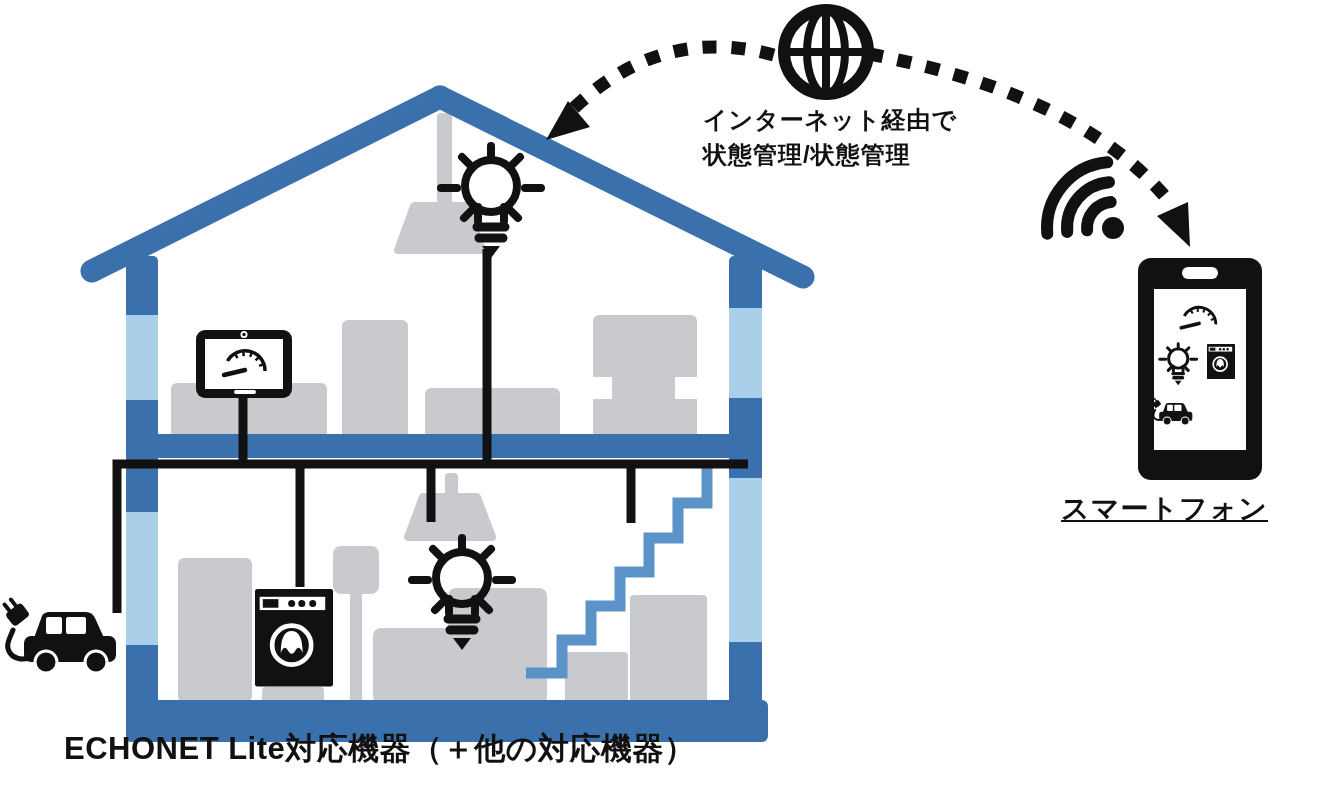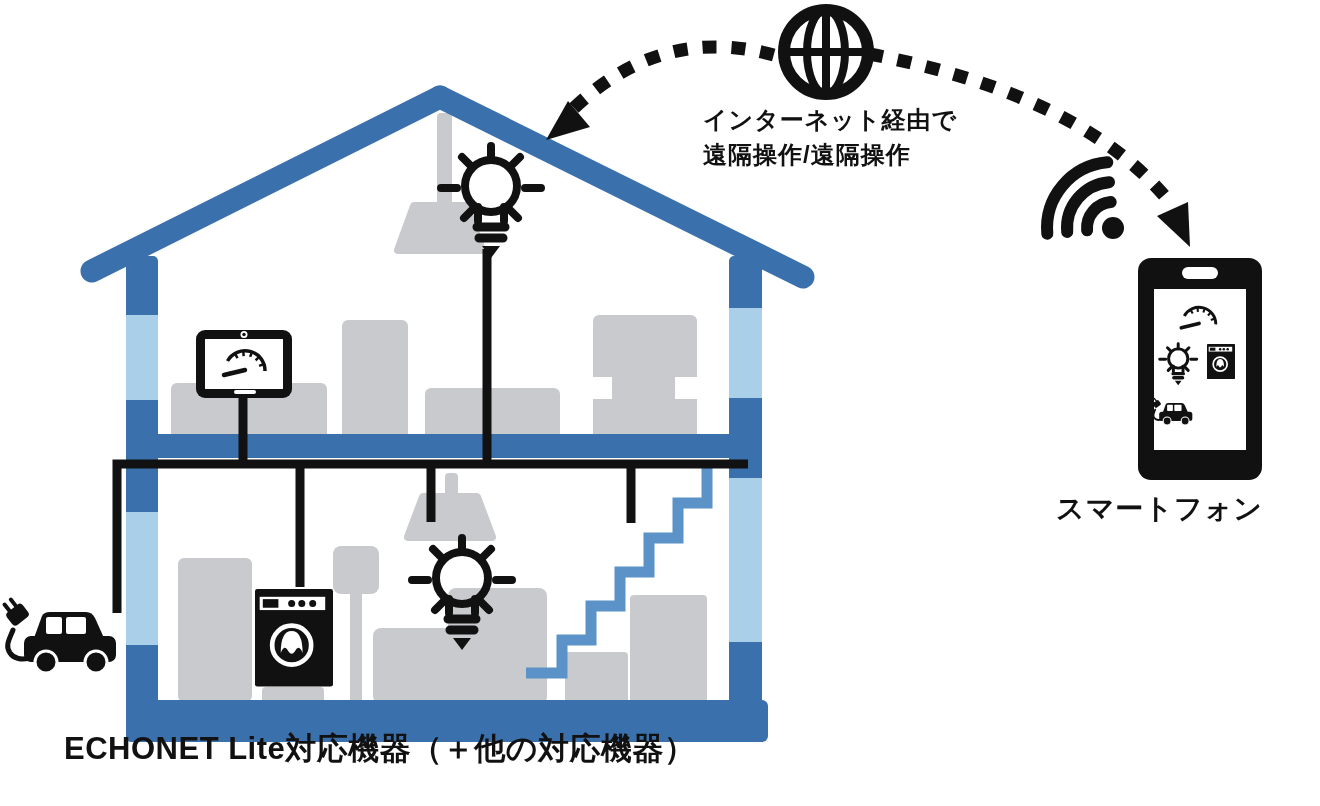--- a/index.html
+++ b/index.html
@@ -6,21 +6,21 @@
   .stage {
     position:relative; width:1320px; height:806px; background:#ffffff;
     font-family:"Liberation Sans", sans-serif; overflow:hidden;
   }
   .stage svg { position:absolute; left:0; top:0; }
   .label {
     position:absolute; color:#111111; font-weight:bold; white-space:nowrap;
   }
   .label-hems { left:186px; top:280px; font-size:30px; letter-spacing:2px; }
   .label-internet { left:703px; top:102px; font-size:24px; line-height:35px; letter-spacing:1px; }
-  .label-smartphone { left:1056px; top:490px; width:212px; text-align:left; font-size:28px; letter-spacing:1px; }
+  .label-smartphone { left:1056px; top:490px; width:212px; text-align:right; font-size:28px; letter-spacing:1px;text-decoration:underline; }
   .label-caption { left:64px; top:728px; font-size:31px; letter-spacing:0.5px; }
 </style>
 </head>
 <body>
 
 <div class="stage">
 <svg width="1320" height="806" viewBox="0 0 1320 806">
   <defs>
 
     <g id="sym-bulb">
@@ -163,17 +163,17 @@
     <rect x="1154" y="289" width="92" height="161" fill="#ffffff"></rect>
     <use href="#sym-gauge" transform="translate(1178,300) scale(0.42)"></use>
     <use href="#sym-bulb" transform="translate(1156,340) scale(0.37)"></use>
     <use href="#sym-washer" transform="translate(1207,344) scale(0.28)"></use>
     <use href="#sym-car" transform="translate(1152,398) scale(0.36)"></use>
   </g>
 </svg>
 
   <div class="label label-internet">
     <div>インターネット経由で</div>
-    <div>遠隔操作/遠隔操作</div>
+    <div>状態管理/状態管理</div>
   </div>
   <div class="label label-smartphone">スマートフォン</div>
   <div class="label label-caption">ECHONET Lite対応機器（＋他の対応機器）</div>
 </div>
 
 </body></html>

